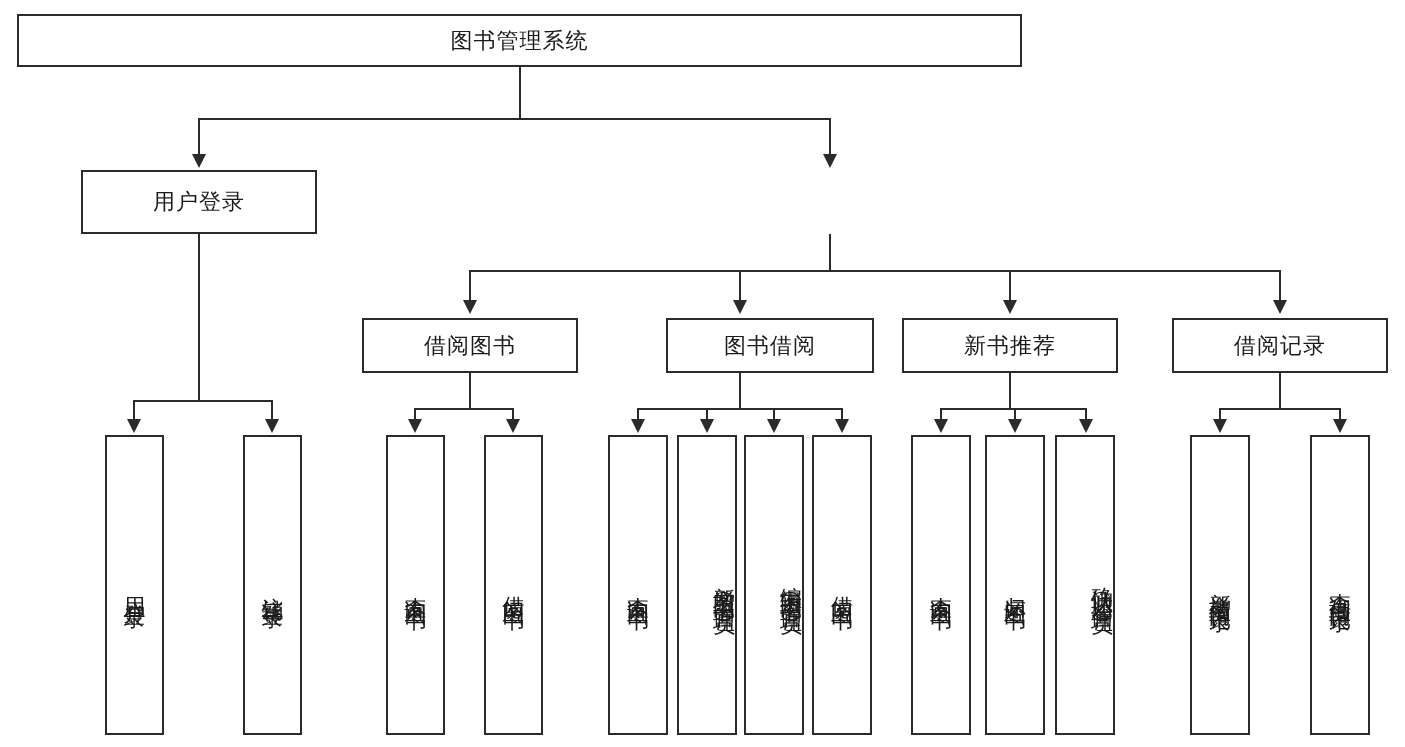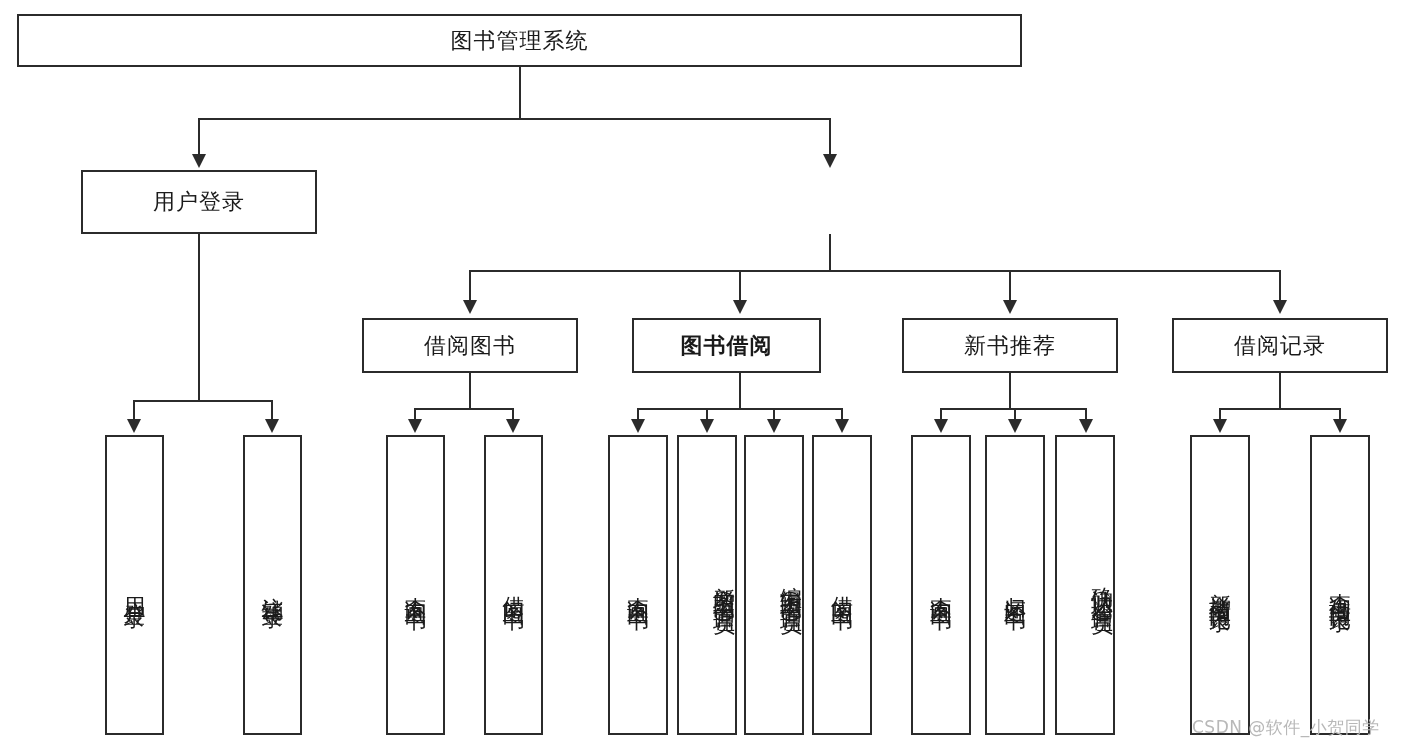--- a/index.html
+++ b/index.html
@@ -106,21 +106,21 @@
   <div class="edge v" style="left:739px; top:270px; width:2px; height:31px;"></div>
   <div class="arrow" style="left:733px; top:300px;"></div>
   <div class="edge v" style="left:1009px; top:270px; width:2px; height:31px;"></div>
   <div class="arrow" style="left:1003px; top:300px;"></div>
   <div class="edge v" style="left:1279px; top:270px; width:2px; height:31px;"></div>
   <div class="arrow" style="left:1273px; top:300px;"></div>
 
   <div class="node horiz" style="left:362px; top:318px; width:216px; height:55px;">
     <span>借阅图书</span>
   </div>
-  <div class="node horiz" style="left:632px; top:318px; width:189px; height:55px;font-weight:bold;">
+  <div class="node horiz" style="left:666px; top:318px; width:208px; height:55px;">
     <span>图书借阅</span>
   </div>
   <div class="node horiz" style="left:902px; top:318px; width:216px; height:55px;">
     <span>新书推荐</span>
   </div>
   <div class="node horiz" style="left:1172px; top:318px; width:216px; height:55px;">
     <span>借阅记录</span>
   </div>
 
   <div class="edge v" style="left:469px; top:373px; width:2px; height:35px;"></div>
@@ -194,15 +194,14 @@
     <span>确认归还（管理员）</span>
   </div>
 
   <div class="node vert midalign" style="left:1190px; top:435px; width:60px; height:300px;">
     <span>新增借阅记录</span>
   </div>
   <div class="node vert midalign" style="left:1310px; top:435px; width:60px; height:300px;">
     <span>查询借阅记录</span>
   </div>
 
-  <div id="watermark" style="left:1192px; top:716px;">CSDN @软件_小贺同学</div>
 
 </div>
 
 </body></html>

